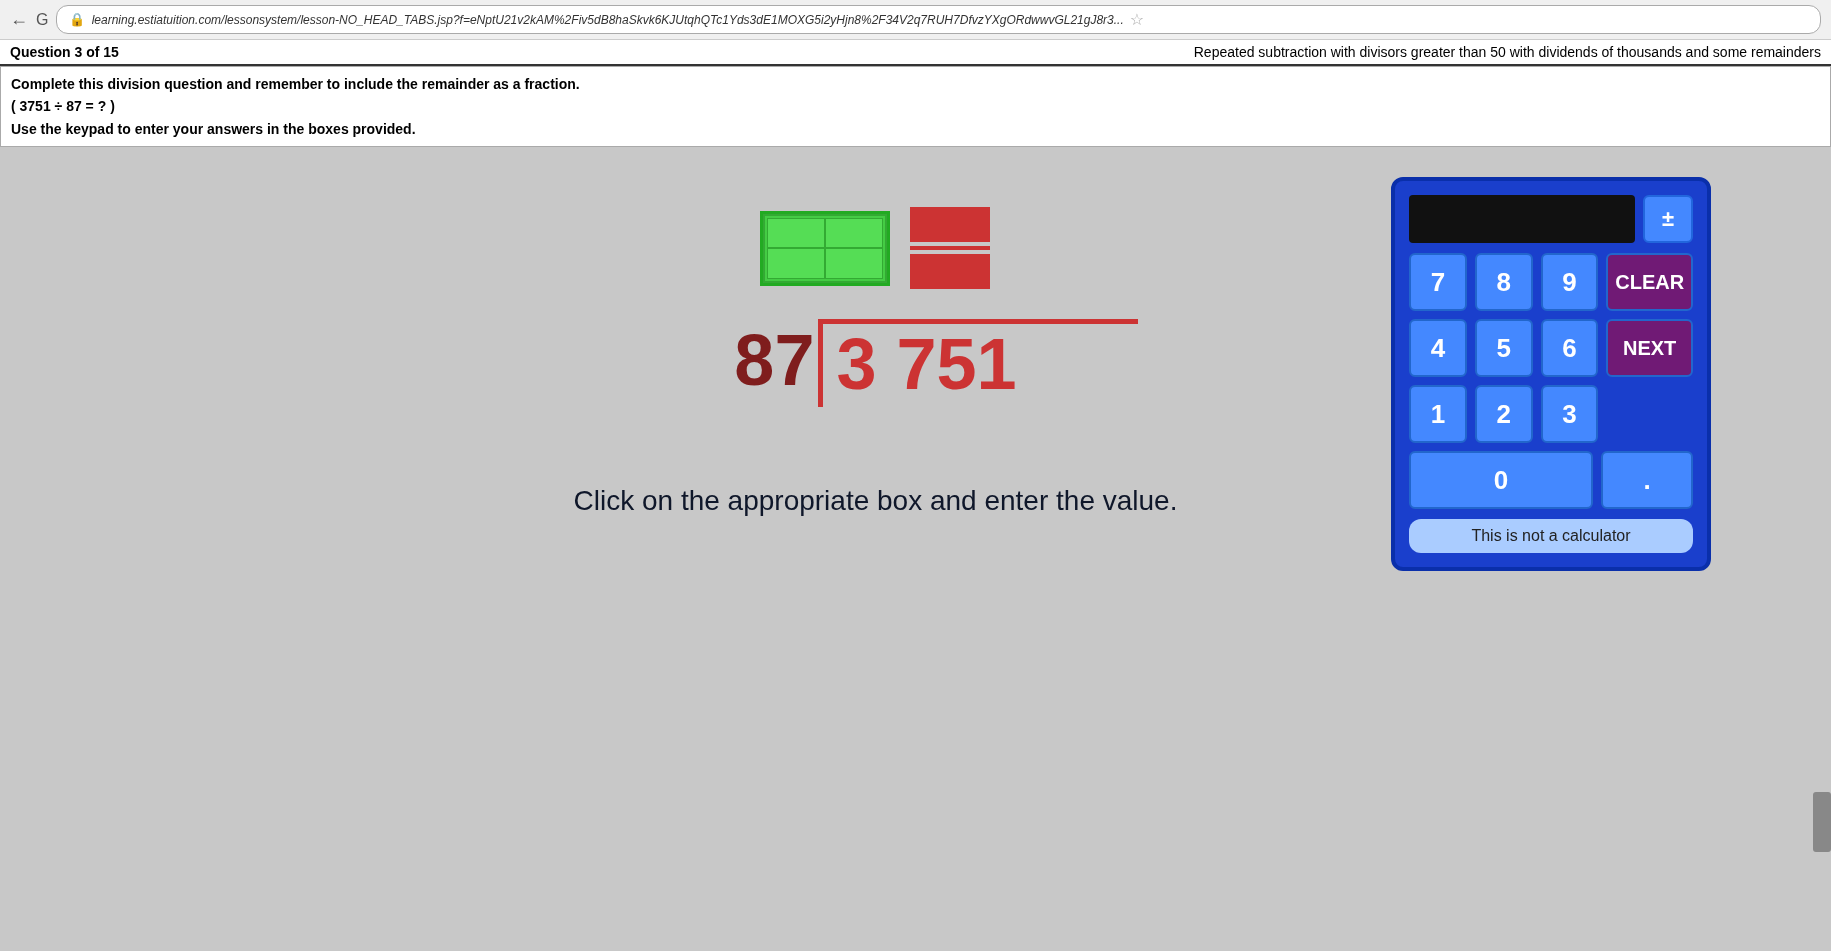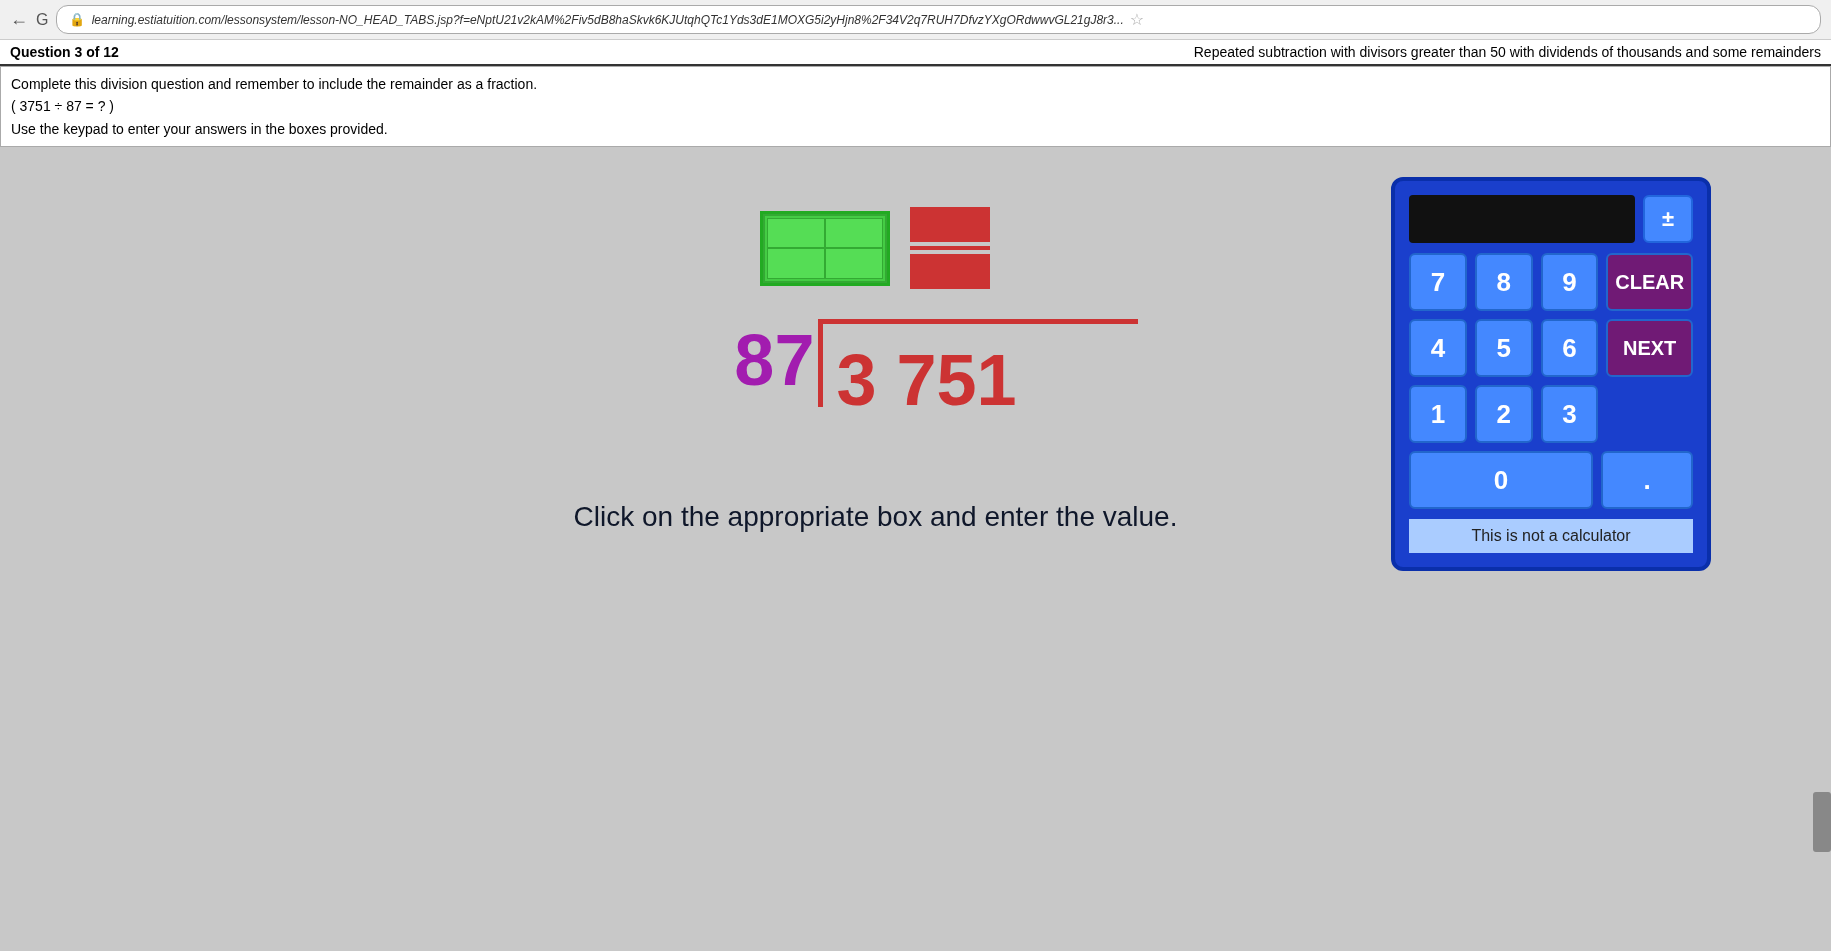--- a/index.html
+++ b/index.html
@@ -65,20 +65,21 @@
       font-size: 14px;
     }
 
     
     .instructions-box {
       background: white;
       border: 1px solid #aaa;
       padding: 6px 10px;
       font-size: 14px;
       line-height: 1.6;
+      font-weight: bold;
     }
 
     
     .main-content {
       background: #c8c8c8;
       width: 100%;
       height: calc(951px - 40px - 36px - 70px);
       position: relative;
       display: flex;
       align-items: flex-start;
@@ -143,21 +144,21 @@
 
     
     .division-problem {
       display: flex;
       align-items: center;
       font-size: 72px;
       font-weight: bold;
       color: #c33;
     }
     .divisor {
-      color: #a21caf;
+      color: #7f1d1d;
     }
 
     
     .click-instruction {
       font-size: 28px;
       font-weight: normal;
       color: #0f172a;
       margin-top: 80px;
     }
 
@@ -231,21 +232,21 @@
       gap: 8px;
       margin-top: 8px;
     }
 
     
     .not-calculator {
       background: #aaccff;
       text-align: center;
       padding: 8px;
       margin-top: 10px;
-      border-radius: 0;
+      border-radius: 12px;
       font-size: 16px;
       color: #222;
     }
 
     
     .scrollbar-hint {
       position: absolute;
       right: 0;
       bottom: 100px;
       width: 18px;
@@ -261,21 +262,21 @@
   <span class="back-btn">←</span>
   <span class="refresh-btn">G</span>
   <div class="address-bar">
     <span>🔒</span>
     <span style="font-size:12px; overflow:hidden; white-space:nowrap; text-overflow:ellipsis;font-style:italic;">learning.estiatuition.com/lessonsystem/lesson-NO_HEAD_TABS.jsp?f=eNptU21v2kAM%2Fiv5dB8haSkvk6KJUtqhQTc1Yds3dE1MOXG5i2yHjn8%2F34V2q7RUH7DfvzYXgORdwwvGL21gJ8r3...</span>
     <span class="star-icon">☆</span>
   </div>
 </div>
 
 <div class="question-header">
-  <span class="question-number">Question 3 of 12</span>
+  <span class="question-number">Question 3 of 15</span>
   <span class="question-title">Repeated subtraction with divisors greater than 50 with dividends of thousands and some remainders</span>
 </div>
 
 <div class="instructions-box">
   <div>Complete this division question and remember to include the remainder as a fraction.</div>
   <div>( 3751 ÷ 87 = ? )</div>
   <div>Use the keypad to enter your answers in the boxes provided.</div>
 </div>
 
 <div class="main-content">
@@ -302,21 +303,21 @@
     <div style="position:relative; display:flex; align-items:flex-start;">
       <div class="division-problem">
         <span class="divisor">87</span>
       </div>
 
       <div style="position:relative; margin-left:4px;">
 
         <div style="position:absolute; left:0; top:0; width:5px; height:88px; background:#c33;"></div>
 
         <div style="position:absolute; left:0; top:0; height:5px; width:320px; background:#c33;"></div>
-        <div style="font-size:72px; font-weight:bold; color:#c33; padding-left:18px; padding-top:20px;">3 751</div>
+        <div style="font-size:72px; font-weight:bold; color:#c33; padding-left:18px; padding-top:4px;">3 751</div>
       </div>
     </div>
 
     <div class="click-instruction">Click on the appropriate box and enter the value.</div>
   </div>
 
   <div class="calculator">
 
     <div class="calc-display-row">
       <div class="calc-display"></div>

